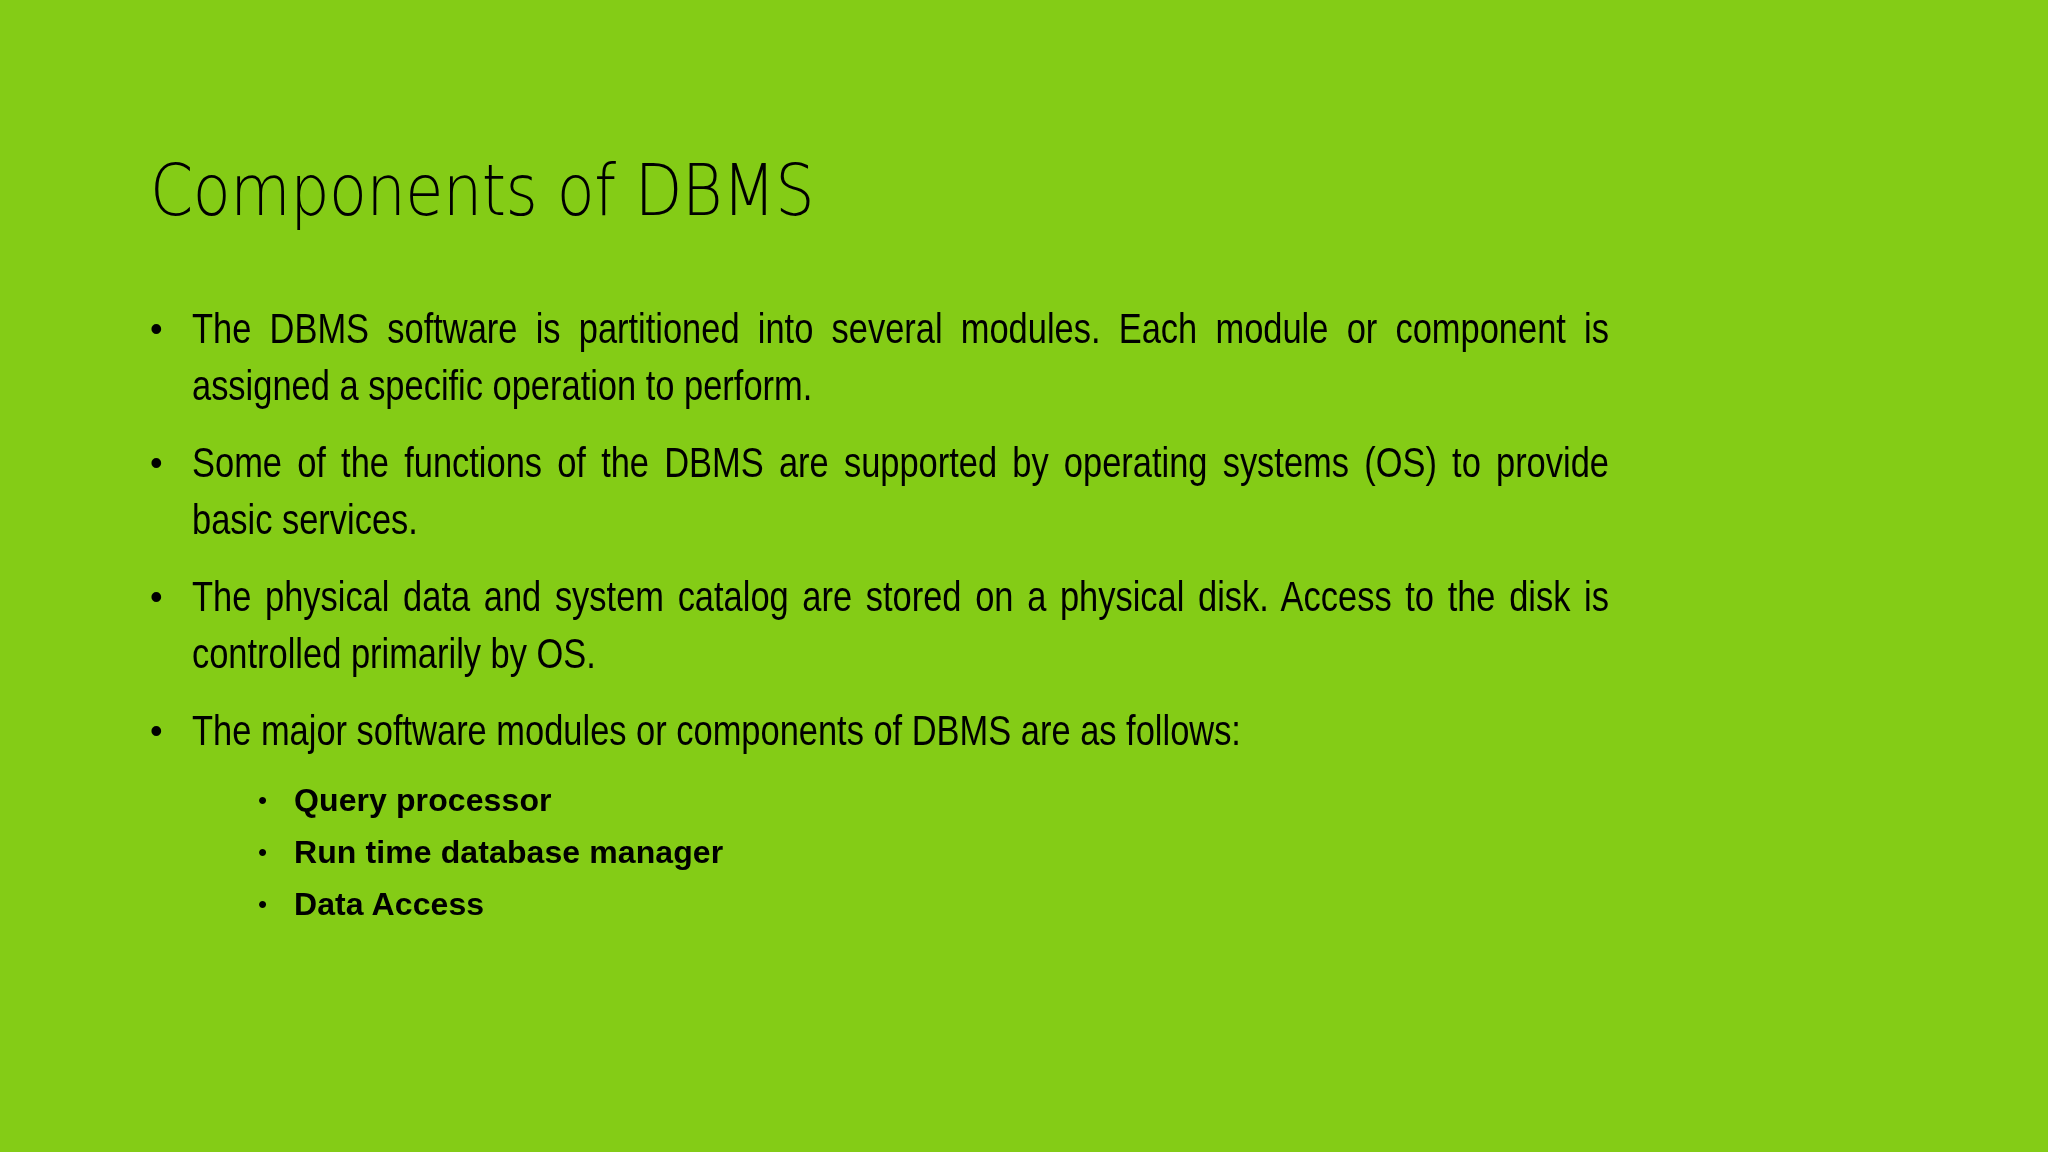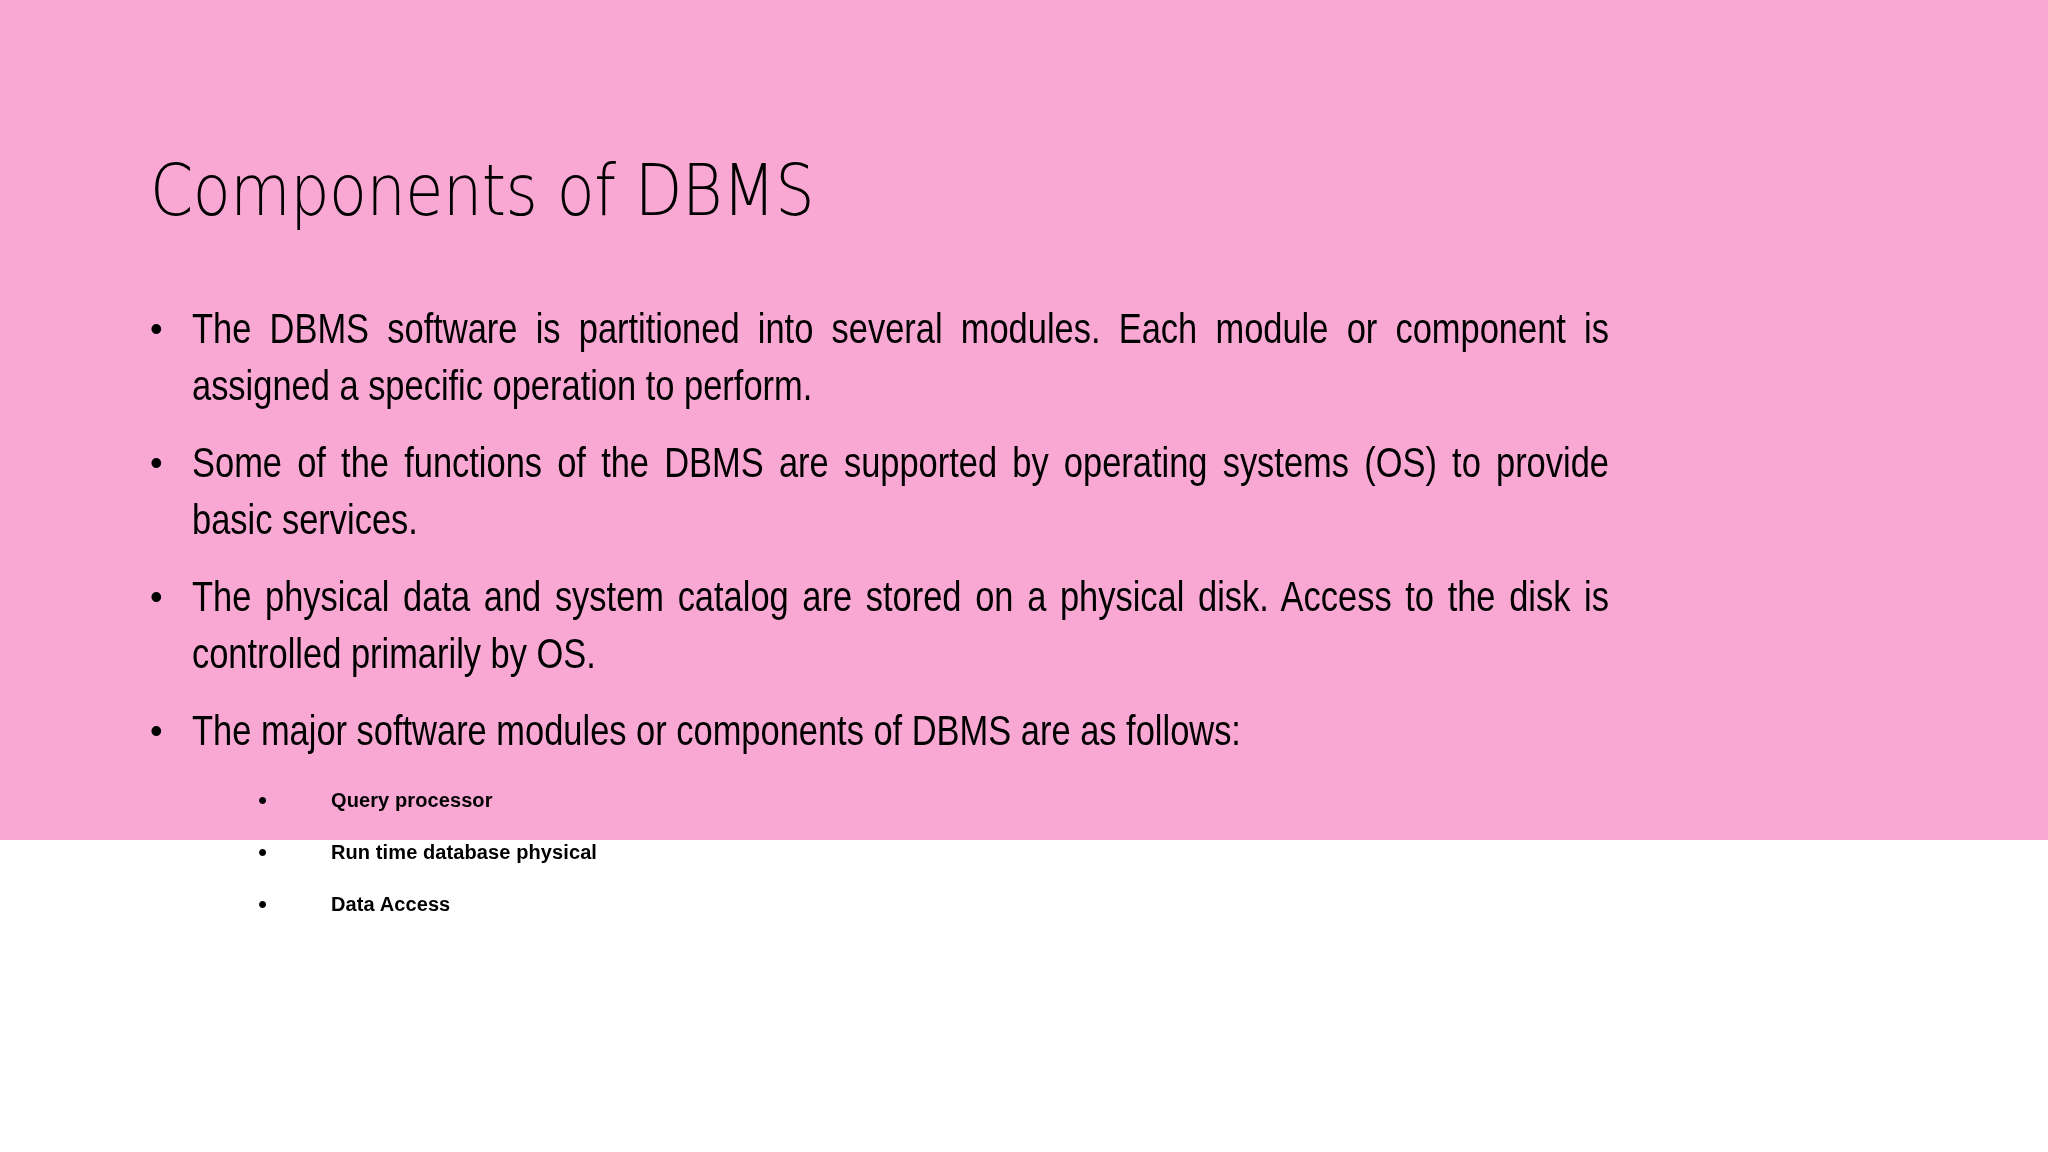--- a/index.html
+++ b/index.html
@@ -11,22 +11,22 @@
     width: 2048px;
     height: 1152px;
     overflow: hidden;
     font-family: "Liberation Sans", sans-serif;
     color: #000000;
   }
 
   .slide {
     position: relative;
     width: 2048px;
-    height: 840px;
-    background: #f9a8d4;
+    height: 1152px;
+    background: #84cc16;
   }
 
   
   .slide-title {
     position: absolute;
     left: 150px;
     top: 104px;
     width: 1750px;
     font-family: "DejaVu Sans", sans-serif;
     font-weight: 300;
@@ -96,25 +96,24 @@
     width: 36px;
     font-size: 26px;
     line-height: 43px;
     color: #000000;
   }
 
   .sub-text {
     flex: 1 1 auto;
     font-family: "Liberation Sans", sans-serif;
     font-weight: bold;
-    font-size: 20px;
+    font-size: 32px;
     line-height: 43px;
     color: #000000;
     letter-spacing: 0.1px;
-    margin-left: 37px;
   }
 </style>
 </head>
 <body>
 
 <div class="slide">
 
   <h1 class="slide-title">Components of DBMS</h1>
 
   <div class="body-block">
@@ -141,21 +140,21 @@
 
     <div class="sub-list">
 
       <div class="sub-row">
         <span class="sub-marker">•</span>
         <span class="sub-text">Query processor</span>
       </div>
 
       <div class="sub-row">
         <span class="sub-marker">•</span>
-        <span class="sub-text">Run time database physical</span>
+        <span class="sub-text">Run time database manager</span>
       </div>
 
       <div class="sub-row">
         <span class="sub-marker">•</span>
         <span class="sub-text">Data Access</span>
       </div>
 
     </div>
 
   </div>

